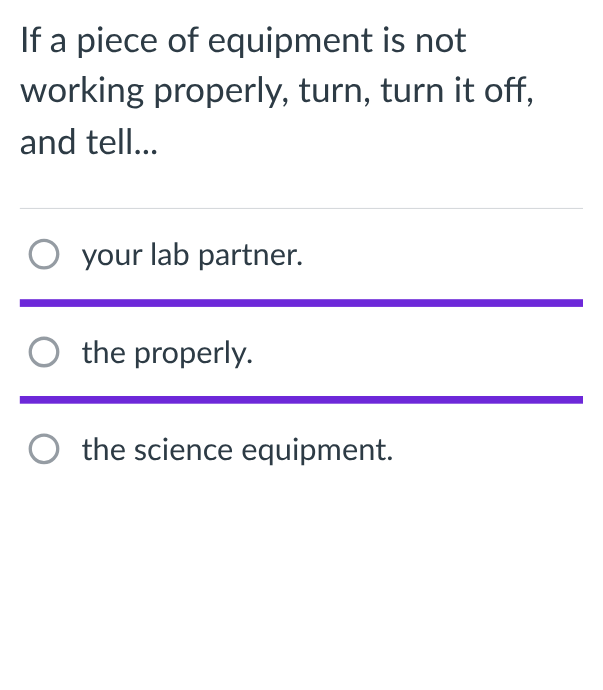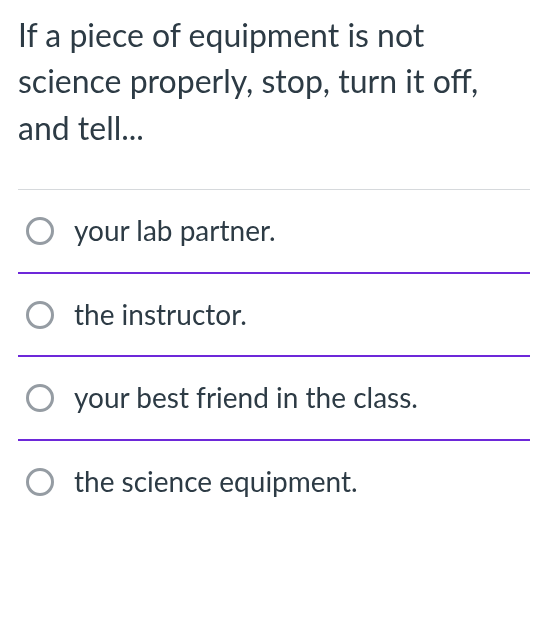--- a/index.html
+++ b/index.html
@@ -21,21 +21,21 @@
       font-weight: 400;
       margin-bottom: 38px;
     }
     .options {
       border-top: 1px solid #d6d9dc;
     }
     .option-row {
       display: flex;
       align-items: center;
       padding: 24px 4px 24px 8px;
-      border-bottom: 2px solid #6d28d9;
+      border-bottom: 7px solid #6d28d9;
       cursor: pointer;
     }
     .radio-circle {
       width: 28px;
       height: 28px;
       border: 3px solid #959ca3;
       border-radius: 50%;
       flex-shrink: 0;
       margin-right: 20px;
       background: #ffffff;
@@ -45,37 +45,33 @@
       color: #2d3b45;
       line-height: 1.2;
     }
     .option-row:last-child {
       border-bottom: none;
     }
   </style>
 </head>
 <body>
 
-<div class="question-text">If a piece of equipment is not science properly, stop, turn it off, and tell...</div>
+<div class="question-text">If a piece of equipment is not working properly, turn, turn it off, and tell...</div>
 
 <div class="options">
 
   <div class="option-row">
     <span class="radio-circle"></span>
     <span class="option-label">your lab partner.</span>
   </div>
 
   <div class="option-row">
     <span class="radio-circle"></span>
-    <span class="option-label">the instructor.</span>
+    <span class="option-label">the properly.</span>
   </div>
 
-  <div class="option-row">
-    <span class="radio-circle"></span>
-    <span class="option-label">your best friend in the class.</span>
-  </div>
 
   <div class="option-row">
     <span class="radio-circle"></span>
     <span class="option-label">the science equipment.</span>
   </div>
 
 </div>
 
 </body></html>

